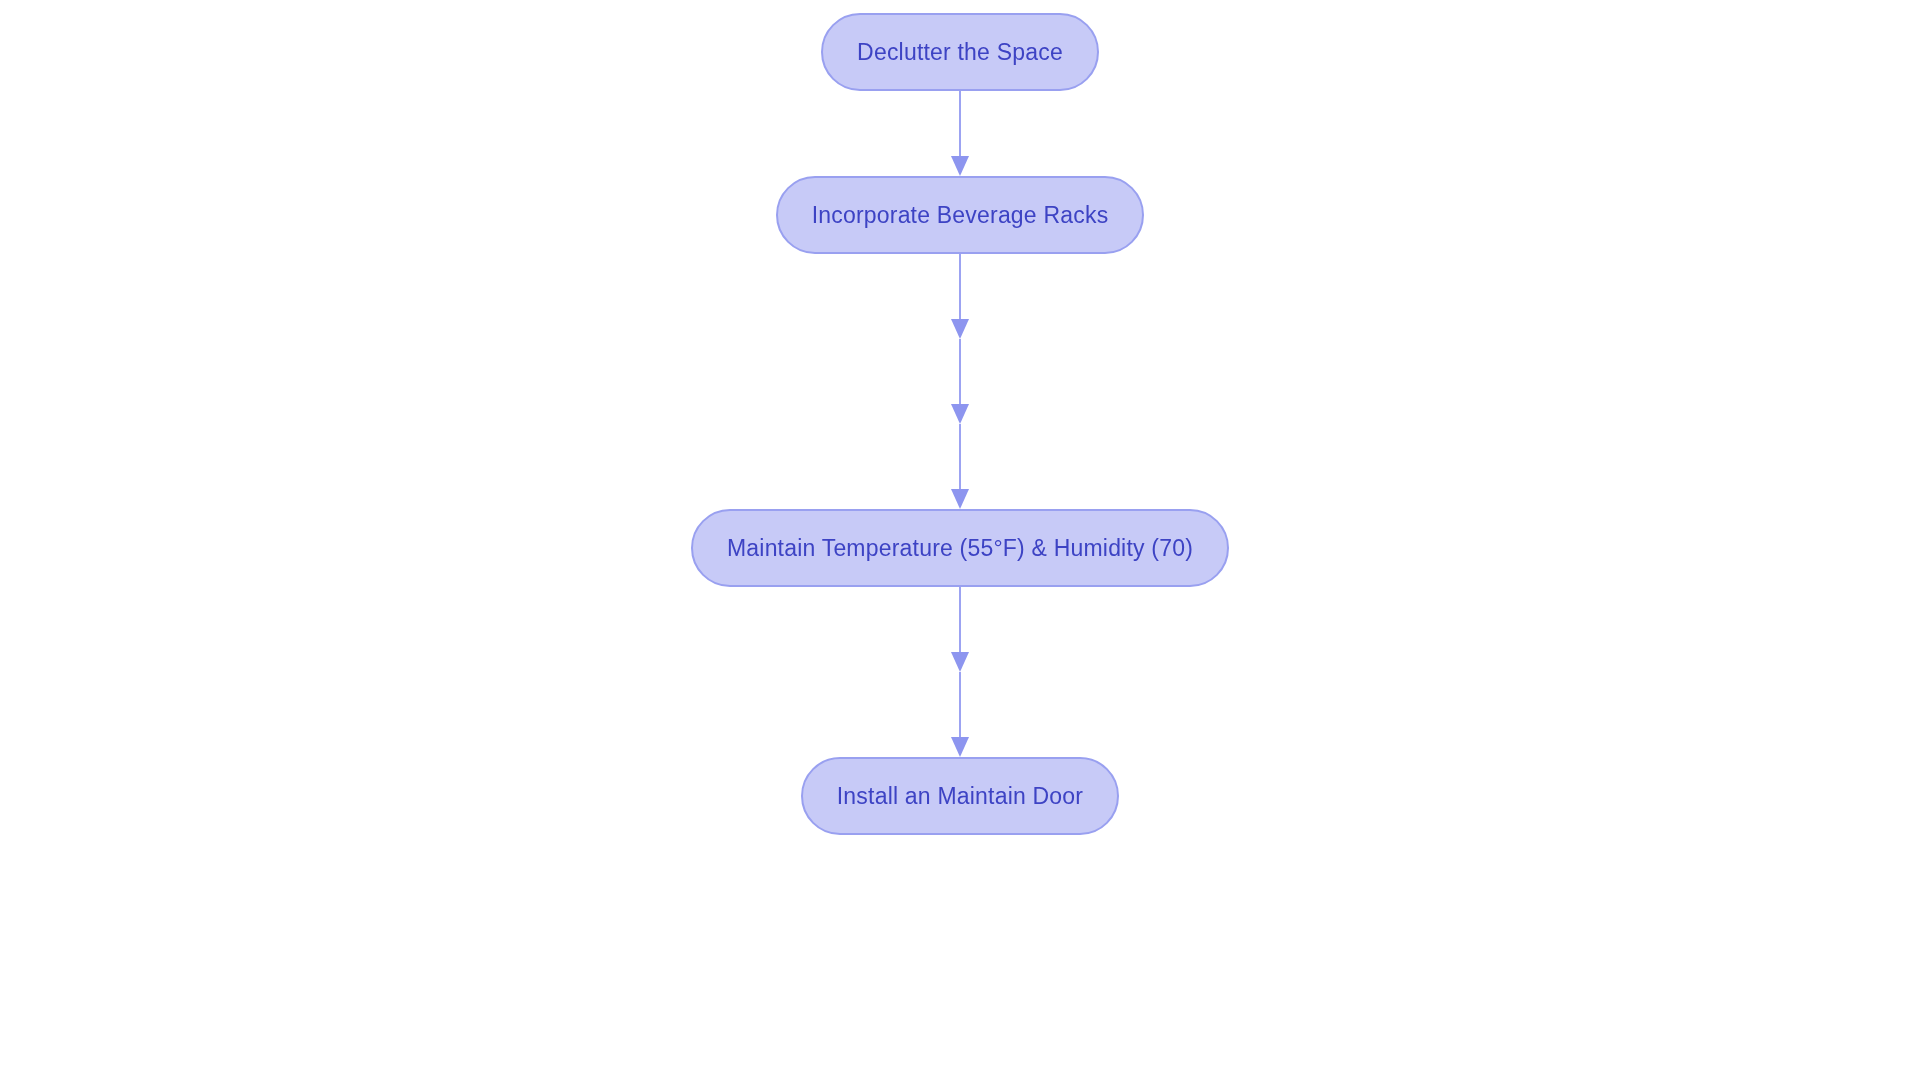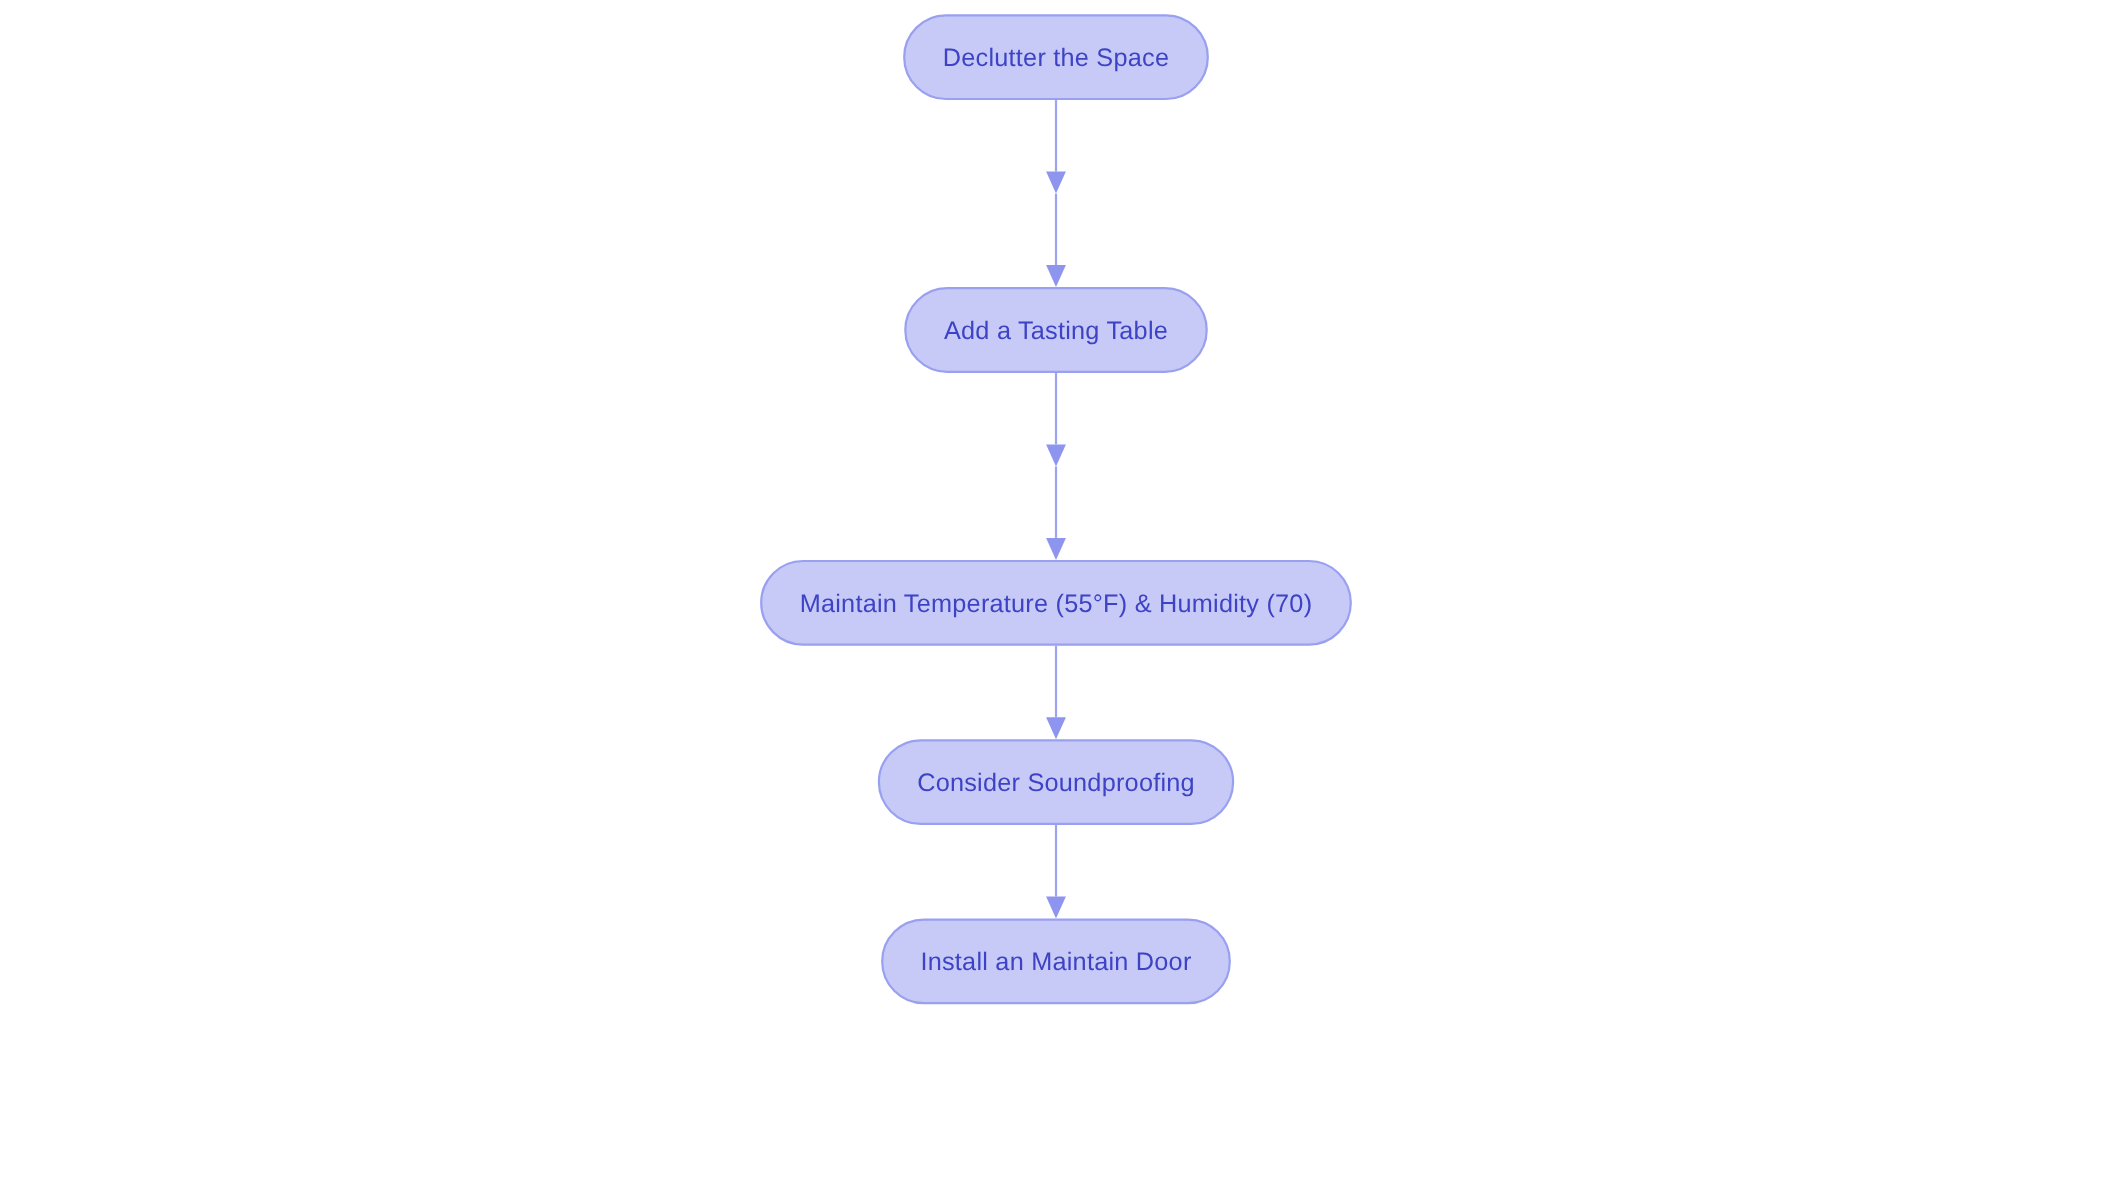--- a/index.html
+++ b/index.html
@@ -69,29 +69,29 @@
 
   <div class="flow-node">
     <span>Declutter the Space</span>
   </div>
 
   <div class="arrow">
     <div class="arrow-line"></div>
     <div class="arrow-head"></div>
   </div>
 
+  <div class="flow-node">
+    <span>Incorporate Beverage Racks</span>
+  </div>
 
   <div class="arrow">
     <div class="arrow-line"></div>
     <div class="arrow-head"></div>
   </div>
 
-  <div class="flow-node">
-    <span>Add a Tasting Table</span>
-  </div>
 
   <div class="arrow">
     <div class="arrow-line"></div>
     <div class="arrow-head"></div>
   </div>
 
 
   <div class="arrow">
     <div class="arrow-line"></div>
     <div class="arrow-head"></div>
@@ -99,23 +99,20 @@
 
   <div class="flow-node">
     <span>Maintain Temperature (55°F) &amp; Humidity (70)</span>
   </div>
 
   <div class="arrow">
     <div class="arrow-line"></div>
     <div class="arrow-head"></div>
   </div>
 
-  <div class="flow-node">
-    <span>Consider Soundproofing</span>
-  </div>
 
   <div class="arrow">
     <div class="arrow-line"></div>
     <div class="arrow-head"></div>
   </div>
 
   <div class="flow-node">
     <span>Install an Maintain Door</span>
   </div>
 

